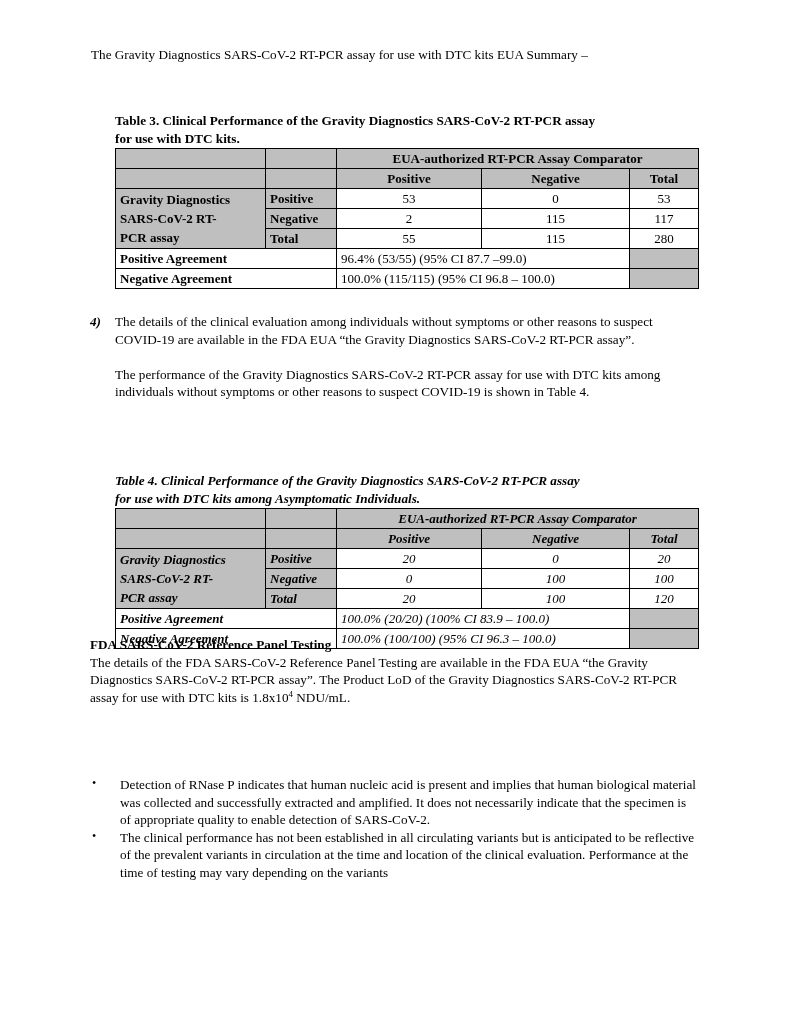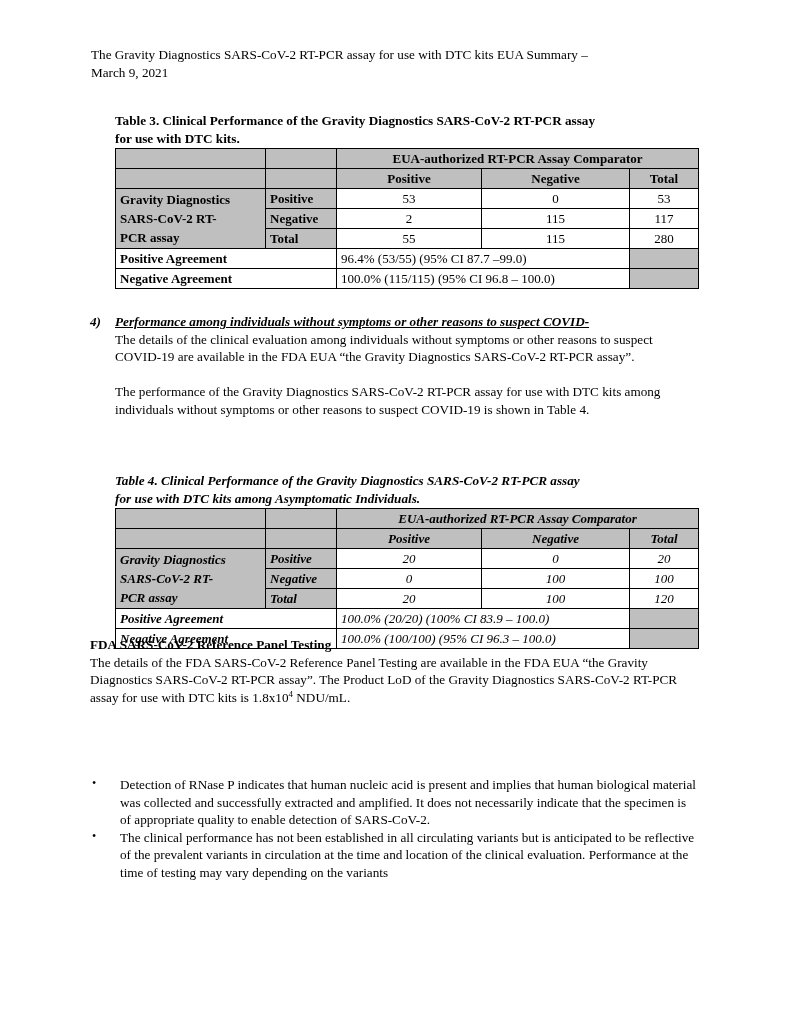--- a/index.html
+++ b/index.html
@@ -154,21 +154,20 @@
     line-height: 0;
   }
 </style>
 </head>
 <body>
 
 <div class="page">
 
   <div class="doc-header">
     <div>The Gravity Diagnostics SARS-CoV-2 RT-PCR assay for use with DTC kits EUA Summary –</div>
-    <div>March 9, 2021</div>
   </div>
 
   <div class="block indent-block" style="top:112px;">
     <div class="tbl-caption">
       <span>Table 3. Clinical Performance of the Gravity Diagnostics SARS-CoV-2 RT-PCR assay</span><br>
       <span>for use with DTC kits.</span>
     </div>
 
     <table class="perf">
       <colgroup>
@@ -223,21 +222,20 @@
           <td class="agree-label" colspan="2">Negative Agreement</td>
           <td class="agree-val" colspan="2">100.0% (115/115) (95% CI 96.8 – 100.0)</td>
           <td class="gray"></td>
         </tr>
       </tbody>
     </table>
   </div>
 
   <div class="num-item" style="top:313px;">
     <span class="marker">4)</span>
-    <div class="heading">Performance among individuals without symptoms or other reasons to suspect COVID-</div>
     <div class="para">The details of the clinical evaluation among individuals without symptoms or other reasons to suspect COVID-19 are available in the FDA EUA “the Gravity Diagnostics SARS-CoV-2 RT-PCR assay”.</div>
     <div class="para" style="margin-top:17.5px;">The performance of the Gravity Diagnostics SARS-CoV-2 RT-PCR assay for use with DTC kits among individuals without symptoms or other reasons to suspect COVID-19 is shown in Table 4.</div>
   </div>
 
   <div class="block indent-block" style="top:472px;font-style:italic;">
     <div class="tbl-caption">
       <span>Table 4. Clinical Performance of the Gravity Diagnostics SARS-CoV-2 RT-PCR assay</span><br>
       <span>for use with DTC kits among Asymptomatic Individuals.</span>
     </div>
 

